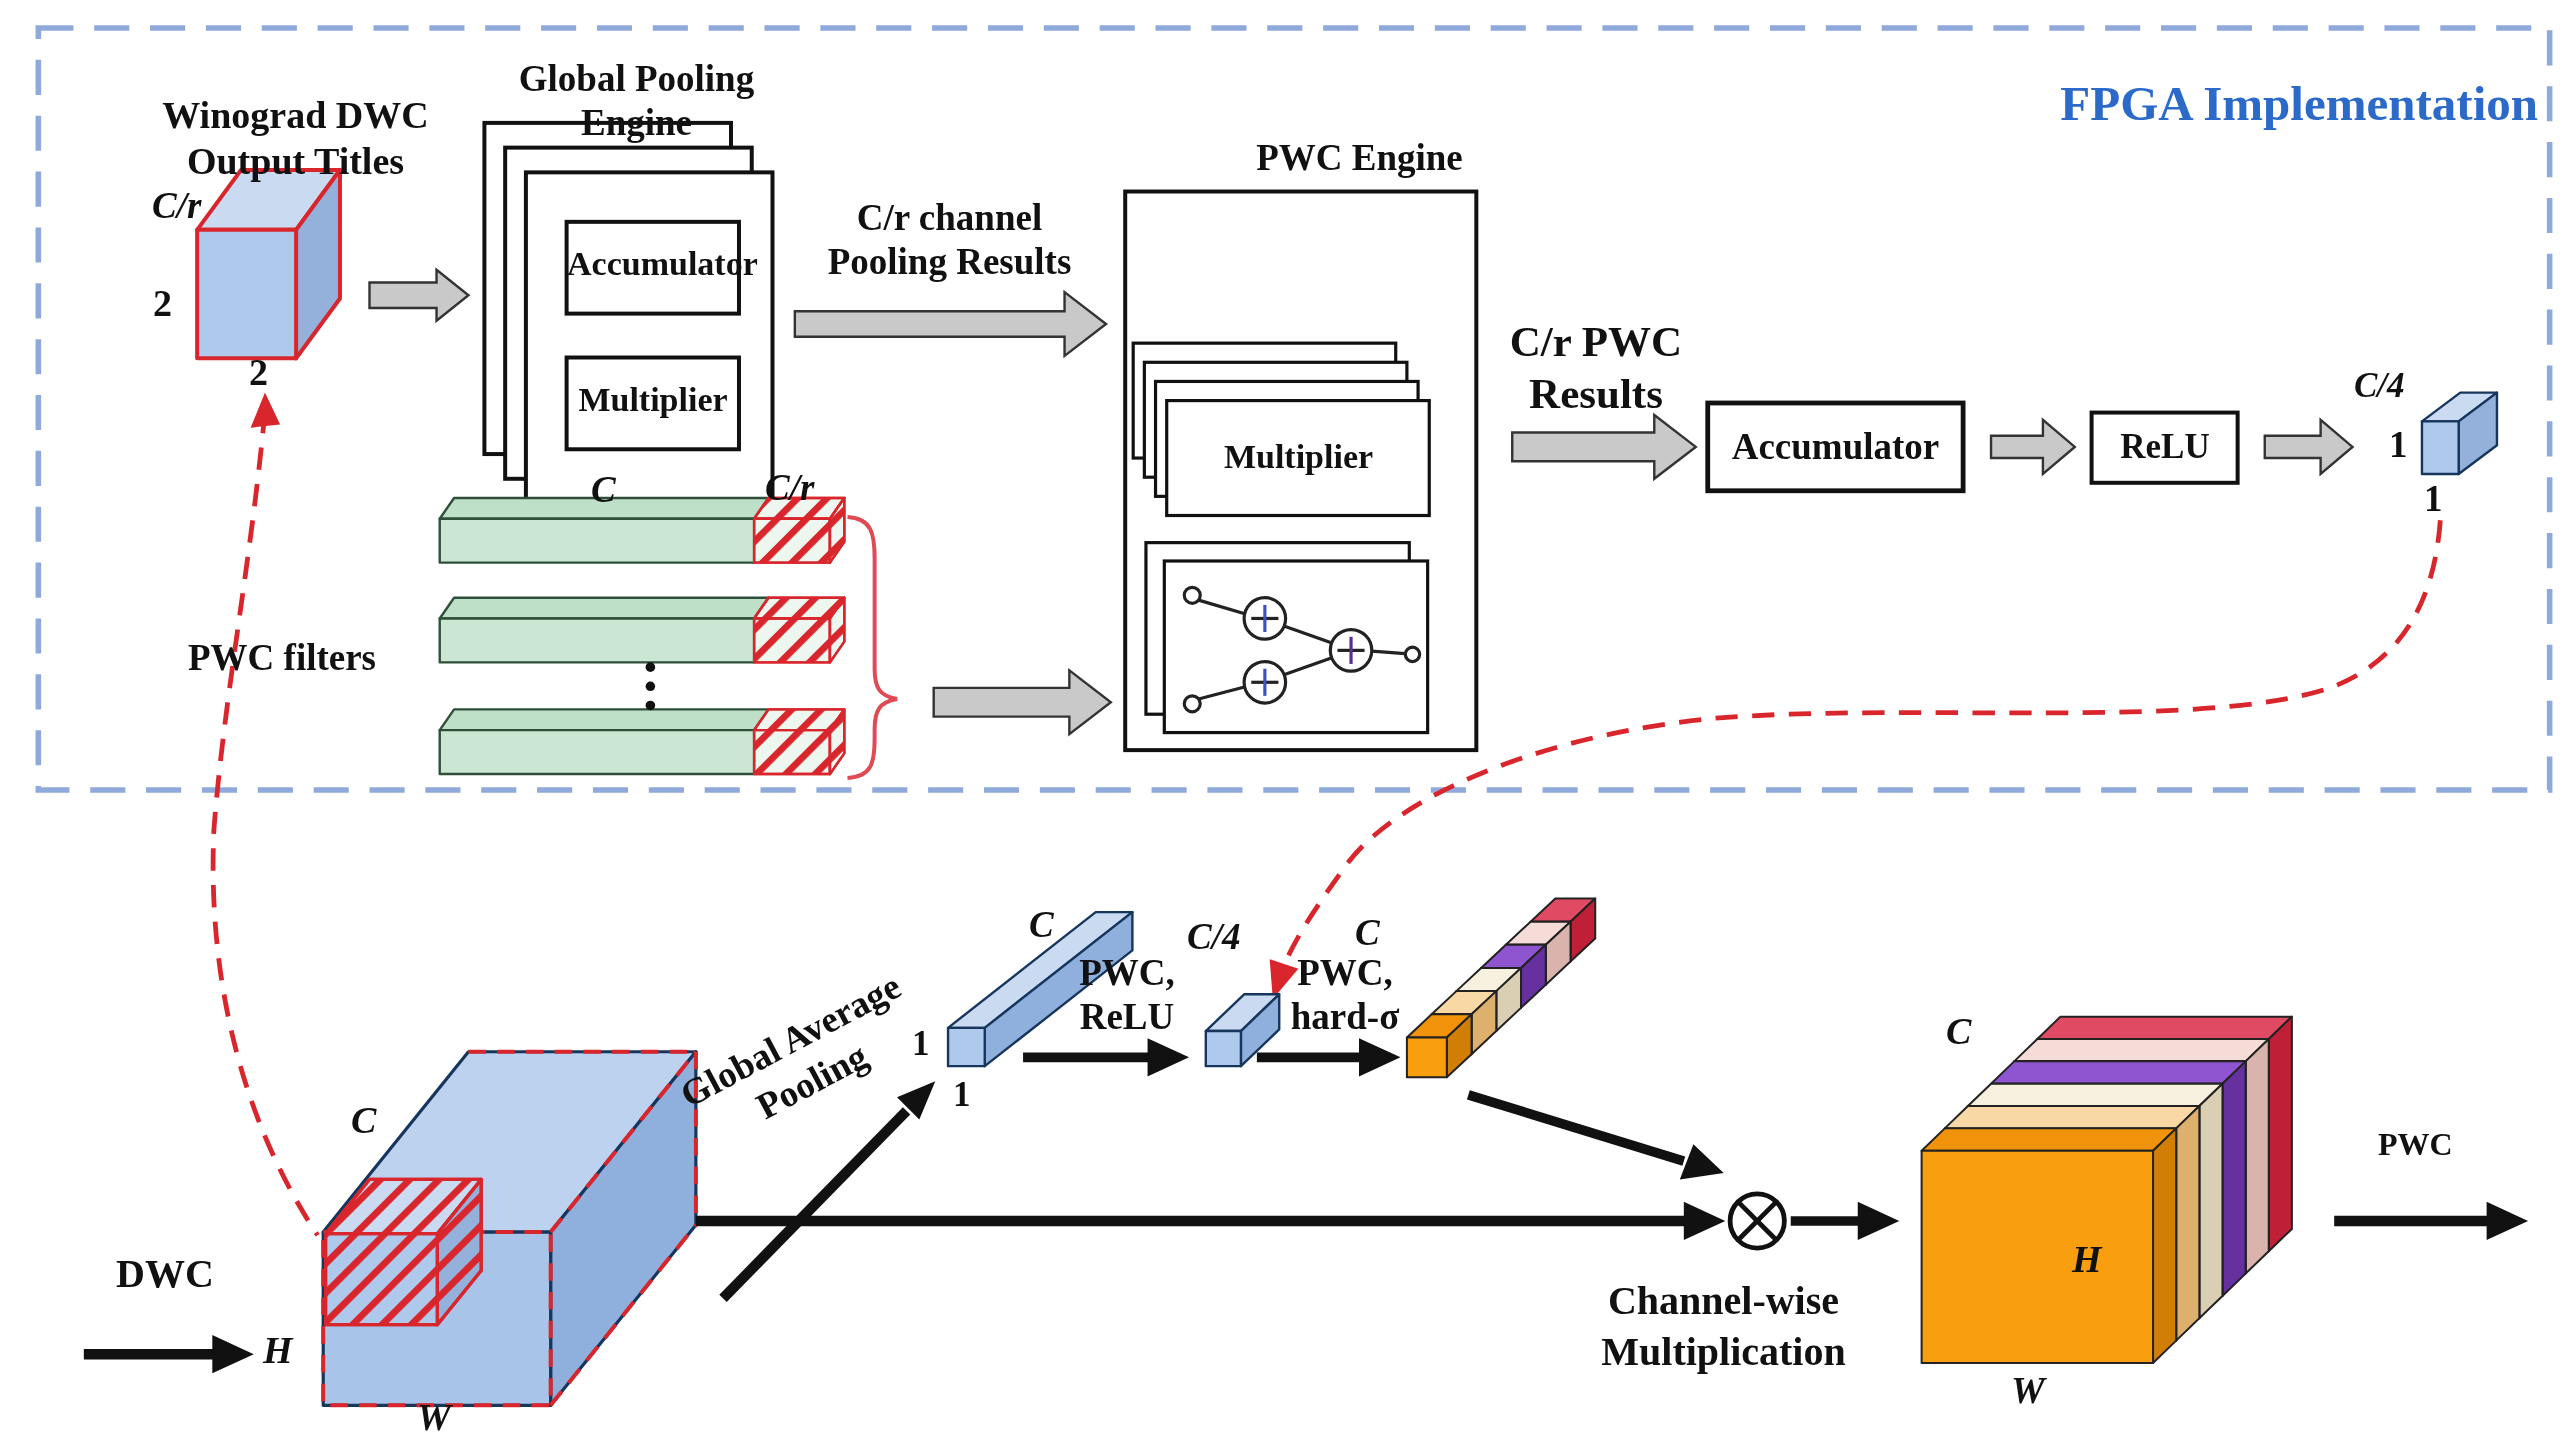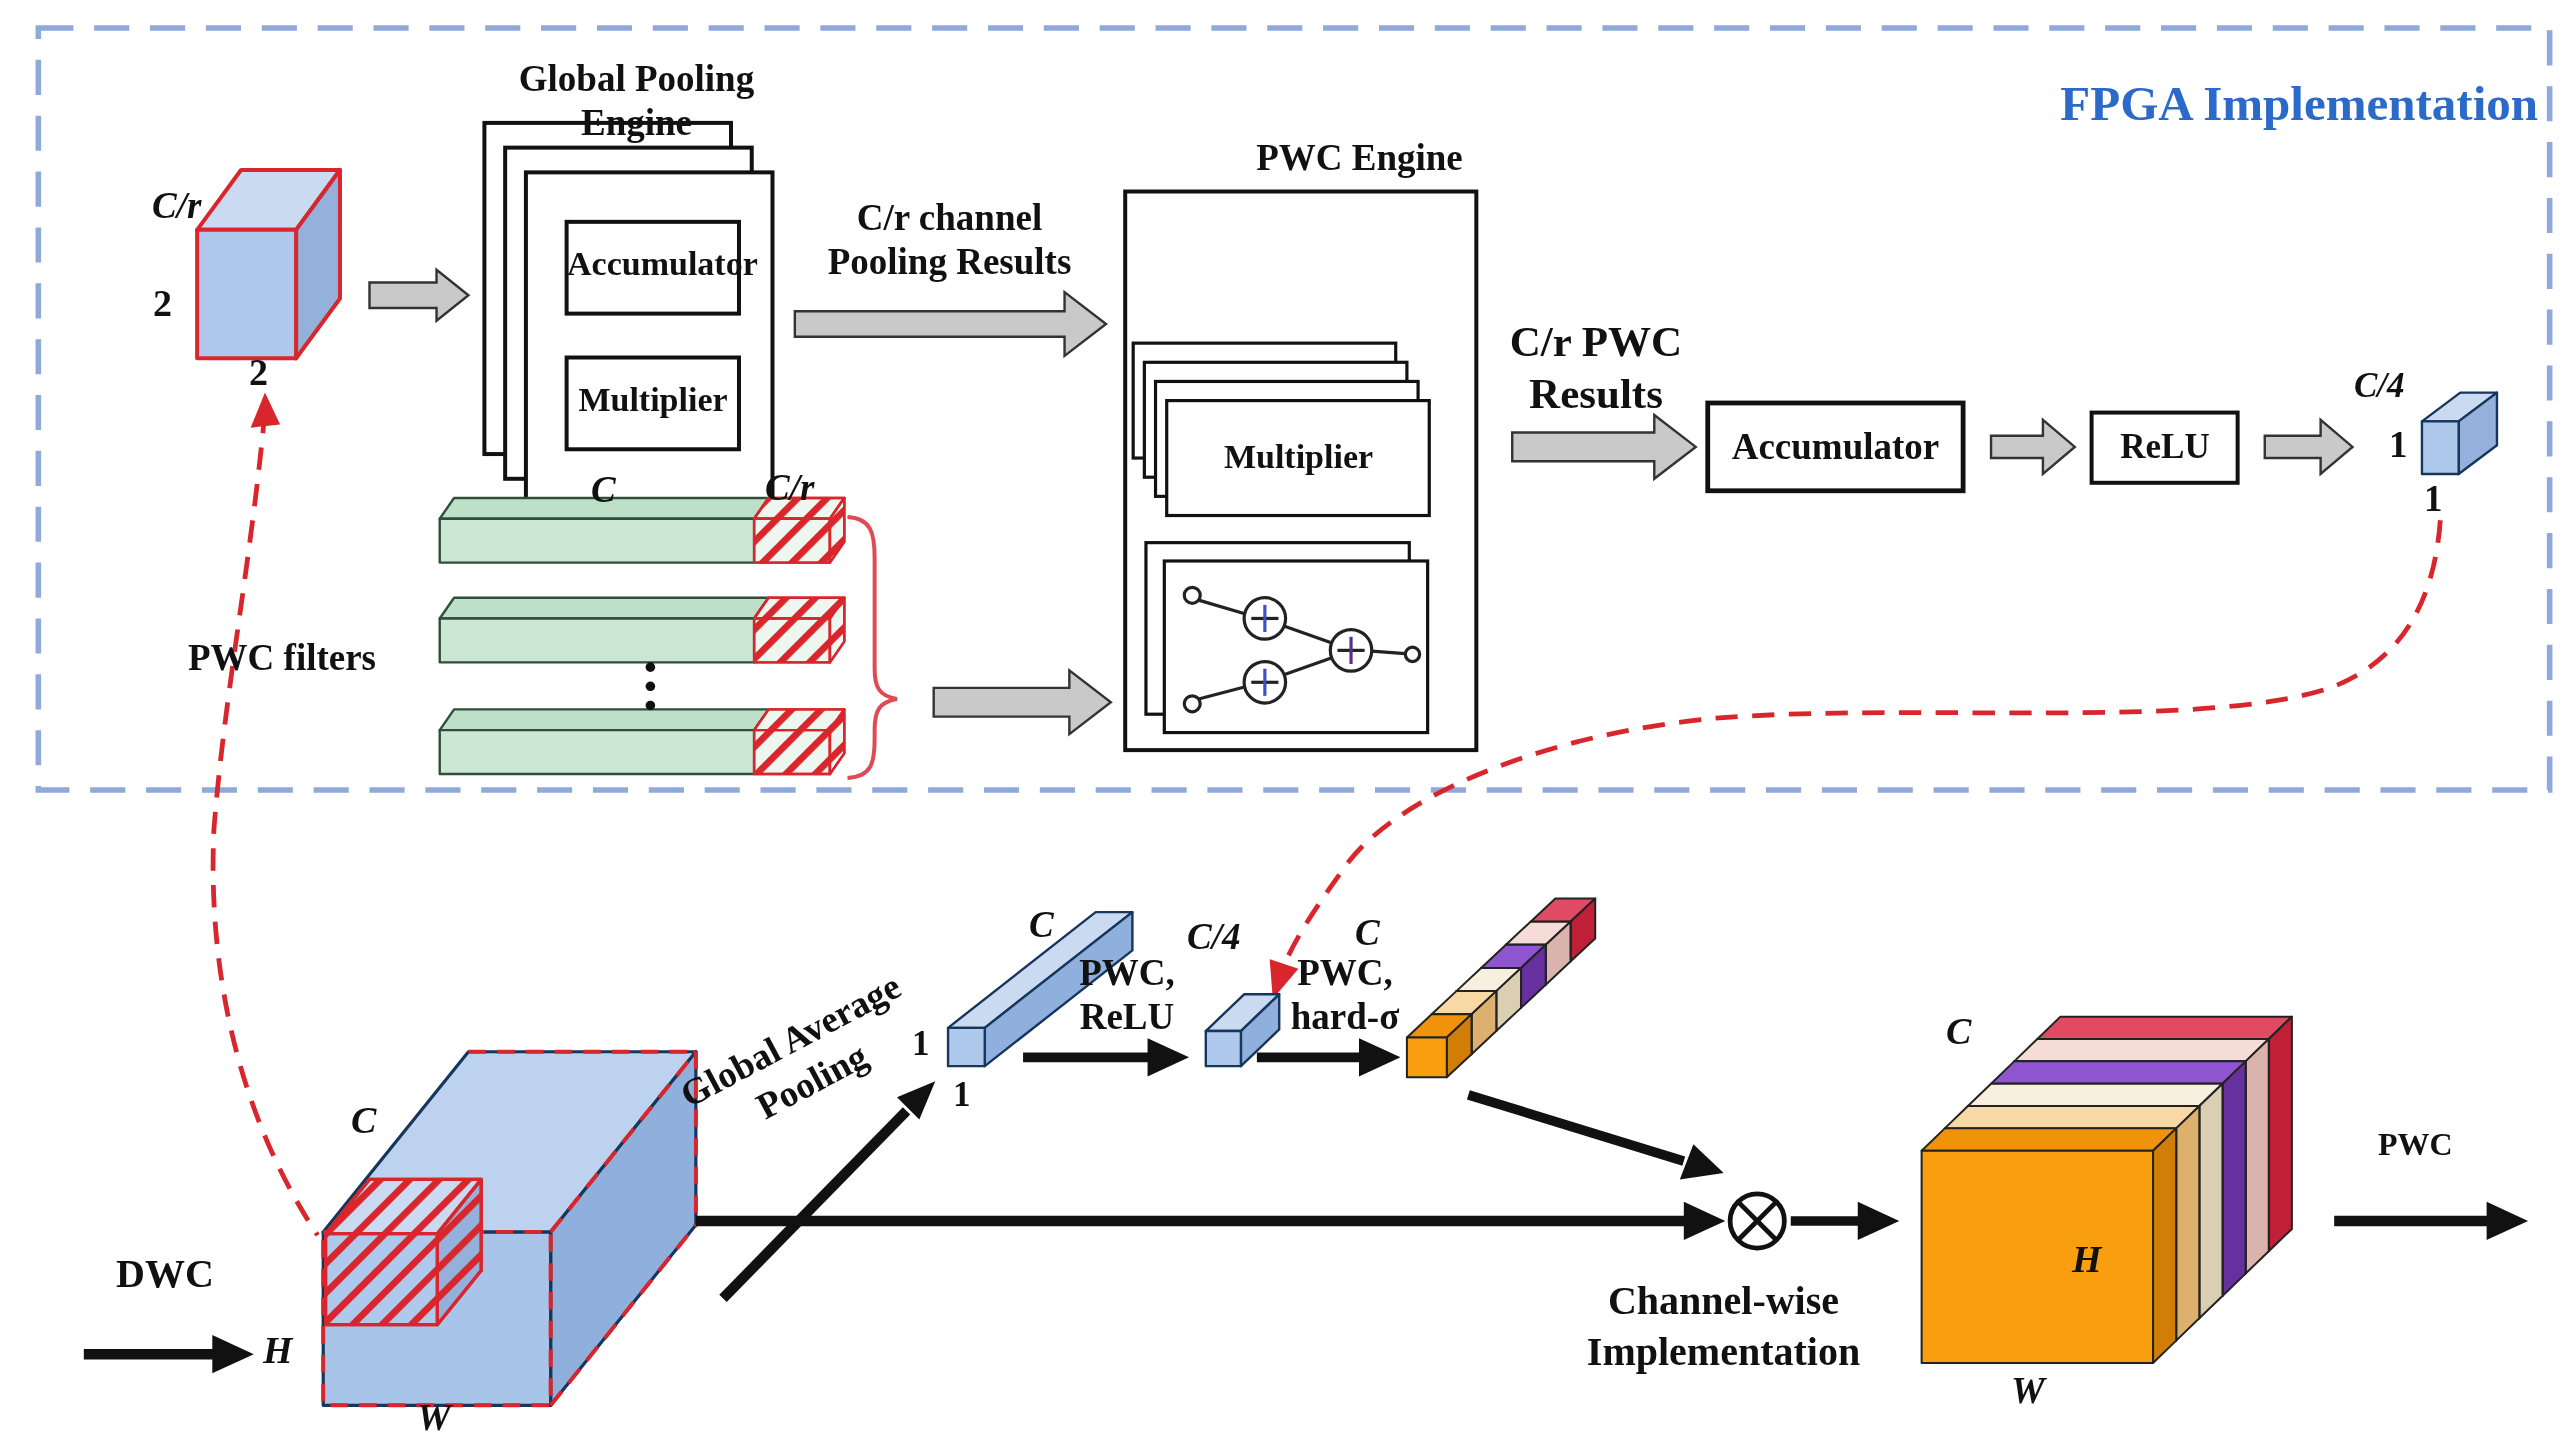--- a/index.html
+++ b/index.html
@@ -284,20 +284,24 @@
   </g>
 
   <g>
     <line x1="2925" y1="1530" x2="3122" y2="1530" stroke="#111" stroke-width="13"></line>
     <polygon points="3168,1530 3116,1506 3116,1554" fill="#111"></polygon>
   </g>
 </svg>
 
 <div class="lbl blue" style="left:2011px;top:75px;width:527px;font-size:49px;text-align:right;">FPGA Implementation</div>
 
+<div class="lbl ctr" style="left:160px;top:93px;width:271px;font-size:38px;">
+  <div>Winograd DWC</div>
+  <div>Output Titles</div>
+</div>
 <div class="lbl dim" style="left:152px;top:184px;font-size:37px;">C/r</div>
 <div class="lbl" style="left:153px;top:281px;font-size:38px;">2</div>
 <div class="lbl" style="left:249px;top:350px;font-size:38px;">2</div>
 
 <div class="lbl ctr" style="left:477px;top:57px;width:319px;font-size:37px;">Global Pooling  Engine</div>
 <div class="lbl ctr" style="left:567px;top:244px;width:172px;font-size:34px;">Accumulator</div>
 <div class="lbl ctr" style="left:567px;top:380px;width:172px;font-size:34px;">Multiplier</div>
 
 <div class="lbl ctr" style="left:790px;top:196px;width:319px;font-size:37px;">
   <div>C/r  channel</div>
@@ -346,21 +350,21 @@
 
 <div class="lbl ctr" style="left:1265px;top:951px;width:160px;font-size:37px;">
   <div>PWC,</div>
   <div>hard-σ</div>
 </div>
 
 <div class="lbl dim" style="left:1355px;top:911px;font-size:37px;">C</div>
 
 <div class="lbl ctr" style="left:1564px;top:1275px;width:319px;font-size:40px;line-height:1.28;">
   <div>Channel-wise</div>
-  <div>Implementation</div>
+  <div>Multiplication</div>
 </div>
 
 <div class="lbl dim" style="left:1946px;top:1009px;font-size:38px;">C</div>
 <div class="lbl dim" style="left:2072px;top:1237px;font-size:38px;">H</div>
 <div class="lbl dim" style="left:2011px;top:1368px;font-size:38px;">W</div>
 
 <div class="lbl" style="left:2378px;top:1125px;font-size:32px;">PWC</div>
 </div>
 
 

